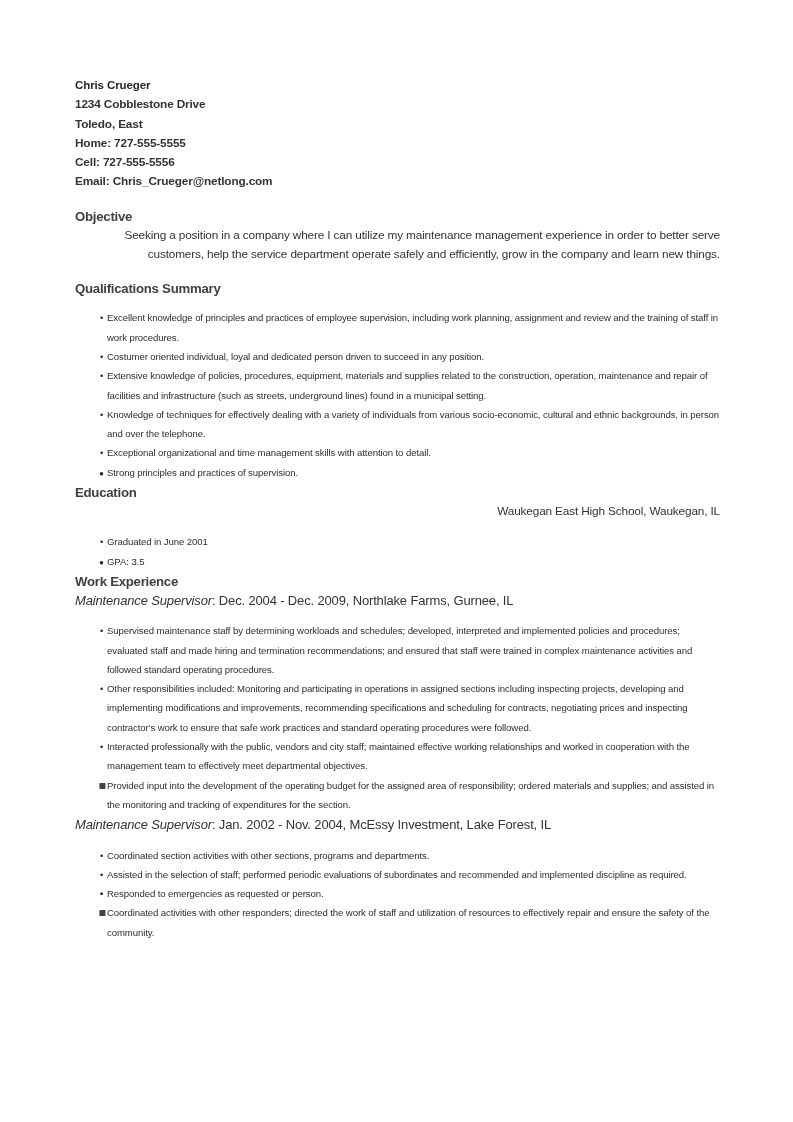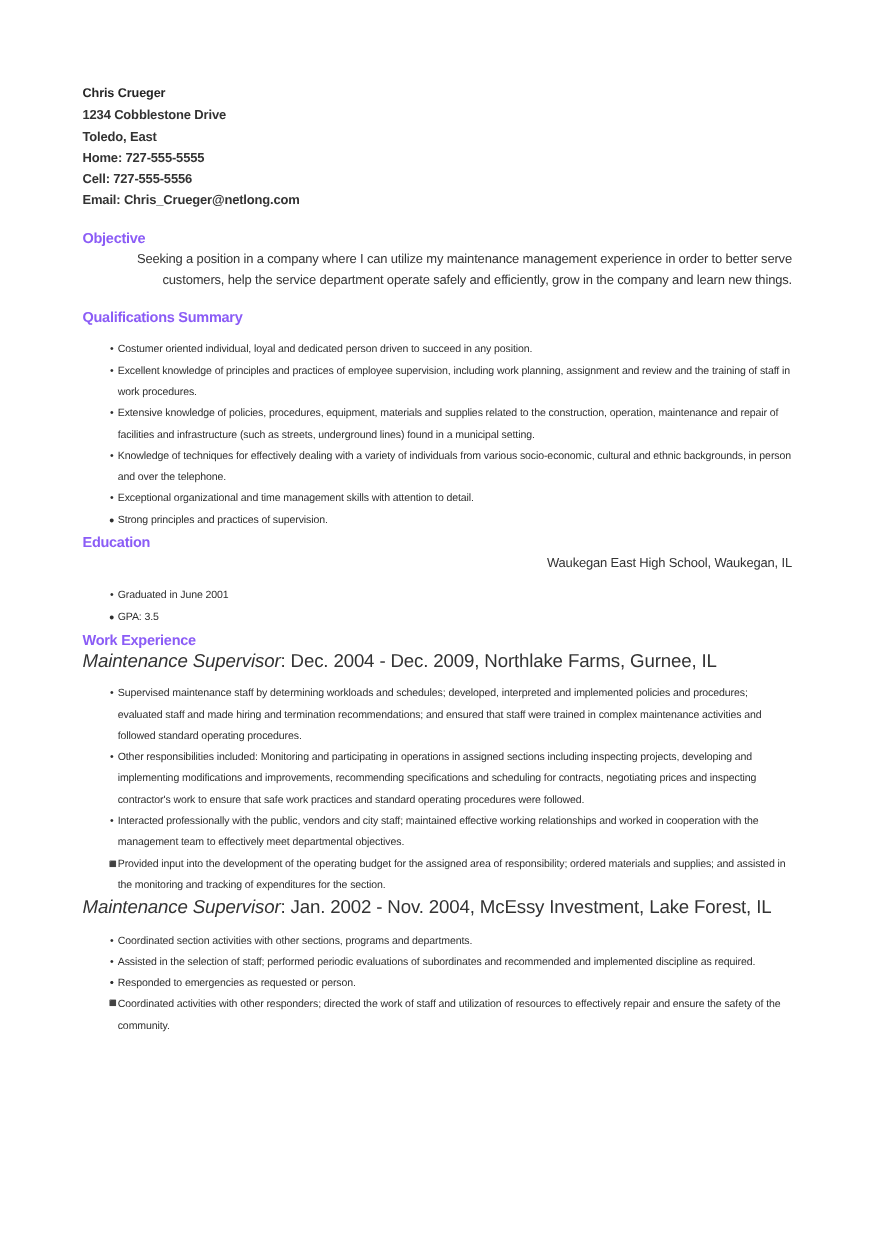--- a/index.html
+++ b/index.html
@@ -40,38 +40,38 @@
     font-weight: bold;
     color: #333333;
     line-height: 19.3px;
     letter-spacing: -0.15px;
   }
 
   
   .section-heading {
     font-size: 13.2px;
     font-weight: bold;
-    color: #8b5cf6;
+    color: #404040;
     letter-spacing: -0.25px;
     line-height: 16px;
     margin-top: 17px;
     margin-bottom: 1px;
   }
   .section-heading.tight { margin-top: 3px; }
 
   
   .body-para {
     font-size: 11.8px;
     color: #333333;
     line-height: 19.3px;
     letter-spacing: -0.15px;
     text-align: right;
   }
   .job-line {
-    font-size: 17px;
+    font-size: 13px;
     color: #333333;
     line-height: 19.3px;
     letter-spacing: -0.15px;
     margin-top: 1px;
   }
   .job-title {
     font-style: italic;
   }
 
   
@@ -132,25 +132,25 @@
       <div class="contact-line">Email: Chris_Crueger@netlong.com</div>
     </div>
 
     <div class="section-heading">Objective</div>
     <div class="body-para">Seeking a position in a company where I can utilize my maintenance management experience in order to better serve customers, help the service department operate safely and efficiently, grow in the company and learn new things.</div>
 
     <div class="section-heading">Qualifications Summary</div>
     <ul class="bullets space-before">
       <li class="bullet-item">
         <span class="marker dot"></span>
+        <span>Excellent knowledge of principles and practices of employee supervision, including work planning, assignment and review and the training of staff in work procedures.</span>
+      </li>
+      <li class="bullet-item">
+        <span class="marker dot"></span>
         <span>Costumer oriented individual, loyal and dedicated person driven to succeed in any position.</span>
-      </li>
-      <li class="bullet-item">
-        <span class="marker dot"></span>
-        <span>Excellent knowledge of principles and practices of employee supervision, including work planning, assignment and review and the training of staff in work procedures.</span>
       </li>
       <li class="bullet-item">
         <span class="marker dot"></span>
         <span>Extensive knowledge of policies, procedures, equipment, materials and supplies related to the construction, operation, maintenance and repair of facilities and infrastructure (such as streets, underground lines) found in a municipal setting.</span>
       </li>
       <li class="bullet-item">
         <span class="marker dot"></span>
         <span>Knowledge of techniques for effectively dealing with a variety of individuals from various socio-economic, cultural and ethnic backgrounds, in person and over the telephone.</span>
       </li>
       <li class="bullet-item">

